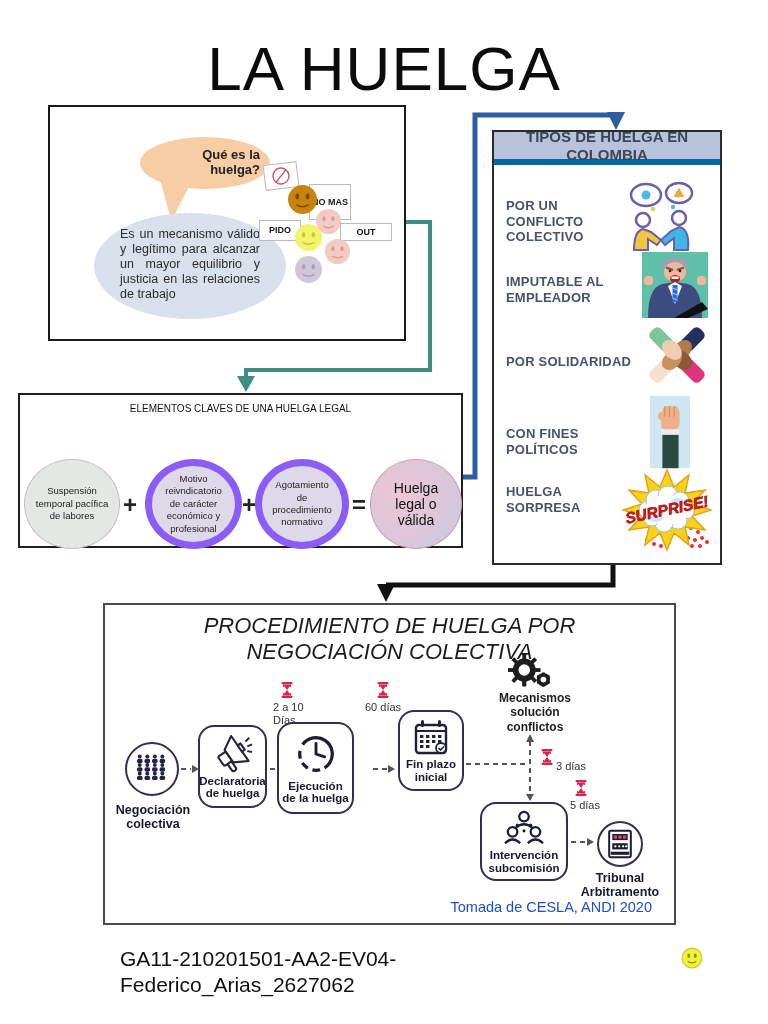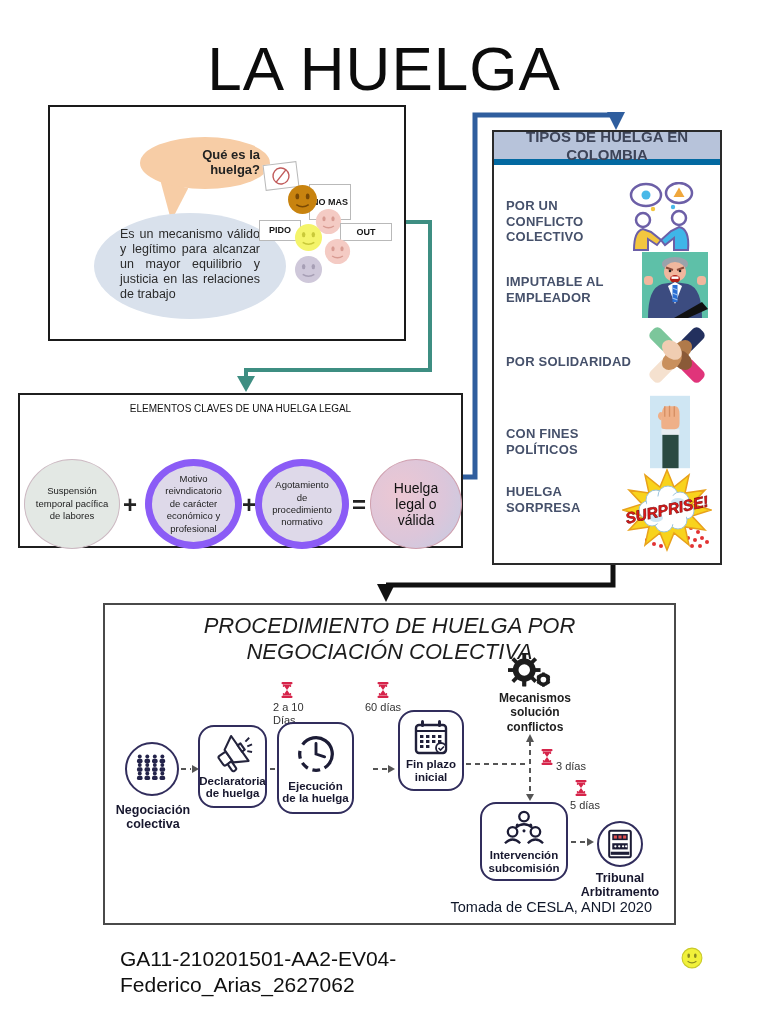--- a/index.html
+++ b/index.html
@@ -40,21 +40,21 @@
   .proc-box{left:103px;top:603px;width:573px;height:322px;border:2px solid #4a4a4a;background:#fff;box-sizing:border-box;}
   .proc-title{top:8px;left:0;width:100%;text-align:center;font-size:22px;color:#1c1c1c;line-height:1.2;font-style:italic;}
   .step{border:2.5px solid #312d5c;border-radius:16px;background:#fff;display:flex;flex-direction:column;
     align-items:center;justify-content:space-evenly;box-sizing:border-box;padding:4px 2px;}
   .step-label{font-size:11.5px;font-weight:700;color:#17172e;text-align:center;line-height:1.12;}
   .circ{border:2.5px solid #312d5c;border-radius:50%;background:#fff;display:flex;
     align-items:center;justify-content:center;box-sizing:border-box;}
   .flow-caption{font-size:12.5px;font-weight:700;color:#17172e;text-align:center;line-height:1.15;}
   .duration{font-size:11px;color:#333;line-height:1.15;}
   .mech-label{font-size:12px;font-weight:700;color:#1d1d1d;text-align:center;line-height:1.2;}
-  .source{font-size:14.5px;color:#0f172a;}
+  .source{font-size:14.5px;color:#1d4ed8;}
   .footer-id{left:120px;top:946px;width:420px;font-size:21px;color:#101010;line-height:1.25;}
   svg{display:block;}
 </style>
 </head>
 <body>
 
 <div class="canvas">
 
   <svg width="0" height="0" style="position:absolute">
     <defs>

